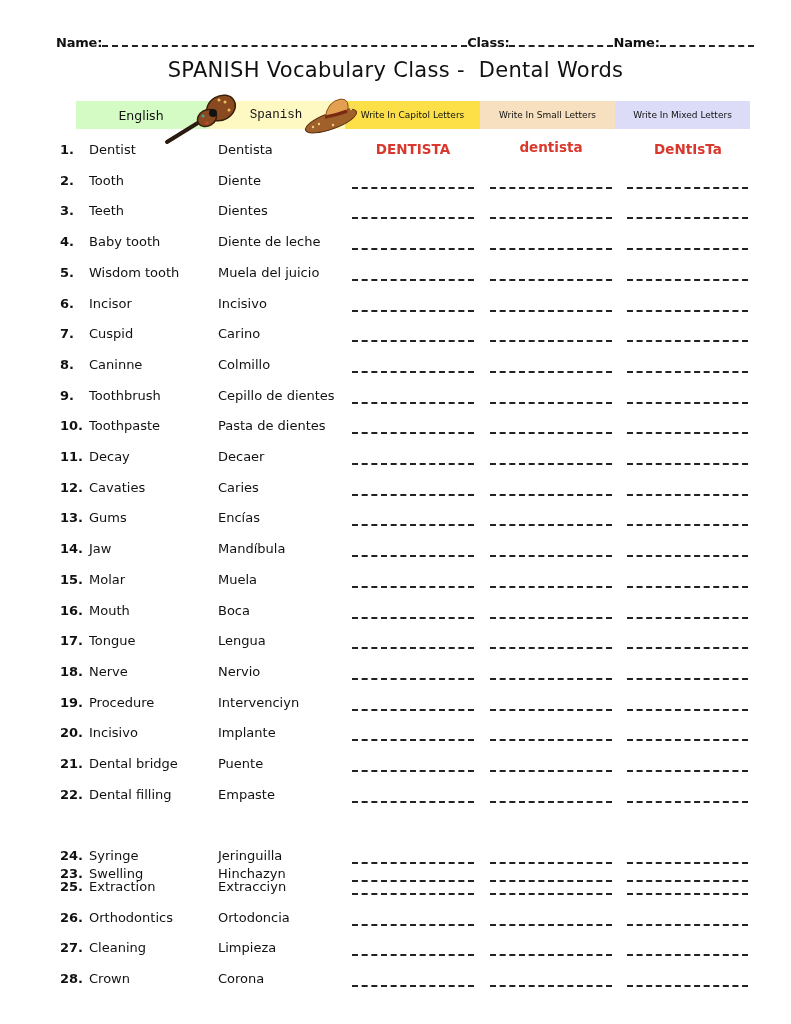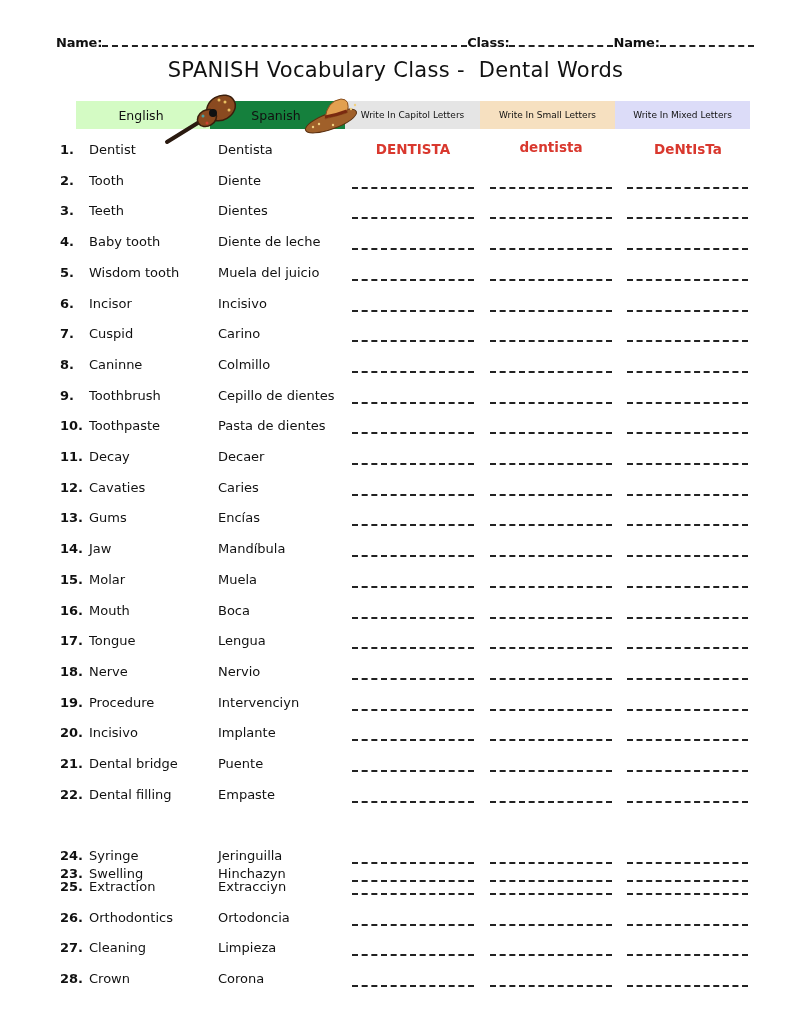--- a/index.html
+++ b/index.html
@@ -31,24 +31,24 @@
   <span>Name:</span><span class="blank" style="width:365px"></span><span>Class:</span><span class="blank" style="width:104px"></span><span>Name:</span><span class="blank" style="width:94px"></span>
 </div>
 
 <div class="title">
   <span>SPANISH Vocabulary Class -</span><span class="t2">Dental Words</span>
 </div>
 
 <div class="band" style="left:76px;width:134px;background:#d4fbc4;">
   <span style="margin-left:-4px;">English</span>
 </div>
-<div class="band" style="left:210px;width:135px;background:#15803d;">
+<div class="band" style="left:210px;width:135px;background:#fef9c3;font-family:Liberation Mono, monospace;">
   <span style="margin-left:-3px;">Spanish</span>
 </div>
-<div class="band small" style="left:345px;width:135px;background:#e5e5e5;">
+<div class="band small" style="left:345px;width:135px;background:#fde047;">
   <span>Write In Capitol Letters</span>
 </div>
 <div class="band small" style="left:480px;width:135px;background:#f6e0c0;">
   <span>Write In Small Letters</span>
 </div>
 <div class="band small" style="left:615px;width:135px;background:#dcdcf8;">
   <span>Write In Mixed Letters</span>
 </div>
 
 <svg class="deco" style="left:163px;top:92px;" width="75" height="56" viewBox="0 0 75 56">

